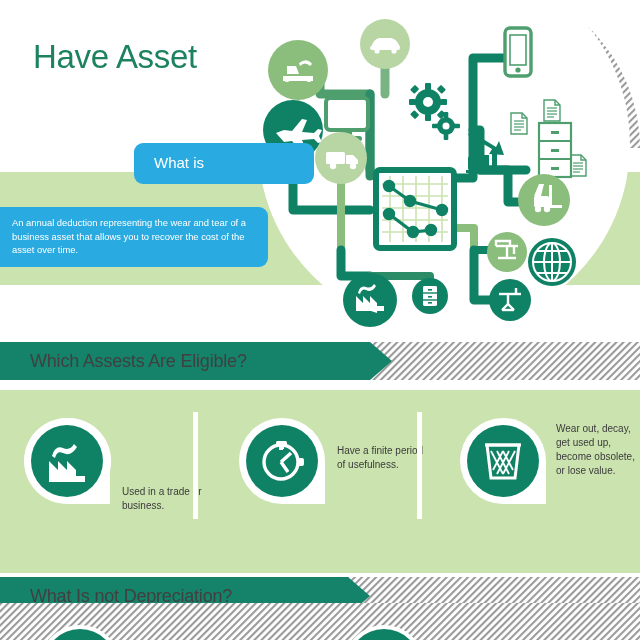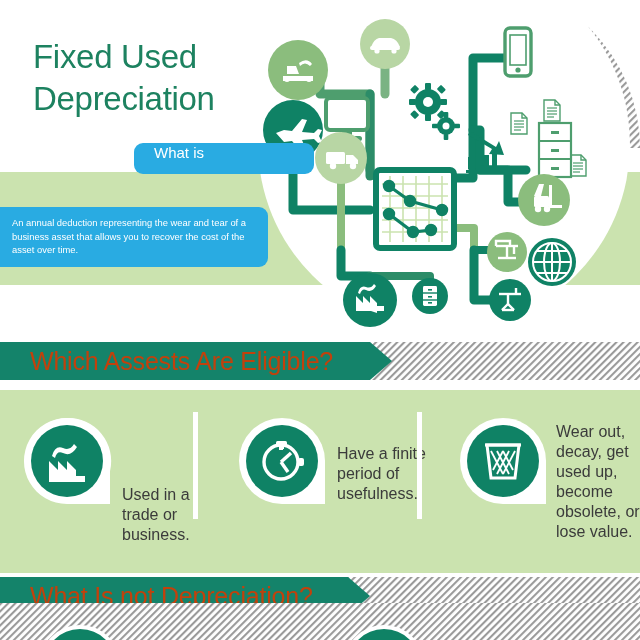--- a/index.html
+++ b/index.html
@@ -67,21 +67,21 @@
   }
 
   .bubble {
     position: absolute;
     background: #29abe2;
     color: #ffffff;
   }
   .bubble-question {
     left: 134px; top: 143px;
     width: 146px;
-    padding: 0 14px 12px 20px;
+    padding: 10px 14px 12px 20px;
     border-radius: 9px;
     font-size: 15px;
     line-height: 19px;
   }
   .bubble-definition {
     left: -12px; top: 207px;
     width: 244px;
     padding: 9px 12px 10px 24px;
     border-radius: 9px;
     font-size: 9.4px;
@@ -109,22 +109,22 @@
   .section-head .ribbon {
     position: absolute;
     left: 0; top: 0;
     height: 38px;
   }
   .section-head .ribbon-label {
     position: absolute;
     left: 30px;
     top: 50%;
     transform: translateY(-50%);
-    color: #c2410c;
-    font-size: 25px;
+    color: #404040;
+    font-size: 18px;
     font-weight: 400;
     white-space: nowrap;
     letter-spacing: -0.2px;
   }
 
   
   .eligible-band {
     position: absolute;
     left: 0; top: 390px;
     width: 640px; height: 183px;
@@ -136,22 +136,22 @@
     height: 120px;
   }
   .pin {
     position: absolute;
     top: 0; left: 0;
     width: 90px; height: 90px;
   }
   .card-text {
     position: absolute;
     color: #3b3b3b;
-    font-size: 16px;
-    line-height: 20px;
+    font-size: 10px;
+    line-height: 14px;
   }
   .divider {
     position: absolute;
     top: 412px;
     width: 5px;
     height: 107px;
     background: #ffffff;
   }
 
   
@@ -441,22 +441,21 @@
           <path d="M250,294 l0,10"></path>
           <path d="M244,310 l12,0"></path>
           <path d="M250,304 l-6,6"></path>
           <path d="M250,304 l6,6"></path>
           <path d="M258,288 l0,6"></path>
         </g>
       </g>
     </svg>
 
     <div class="title">
-      <div>Fixed Used</div>
-      <div>Depreciation</div>
+      <div>Have Asset</div>
     </div>
 
     <div class="bubble bubble-question">
       <div>What is</div>
     </div>
 
     <div class="bubble bubble-definition">An annual deduction representing the wear and tear of a business asset that allows you to recover the cost of the asset over time.</div>
   </div>
 
   <div class="section-head" style="top:342px;">

